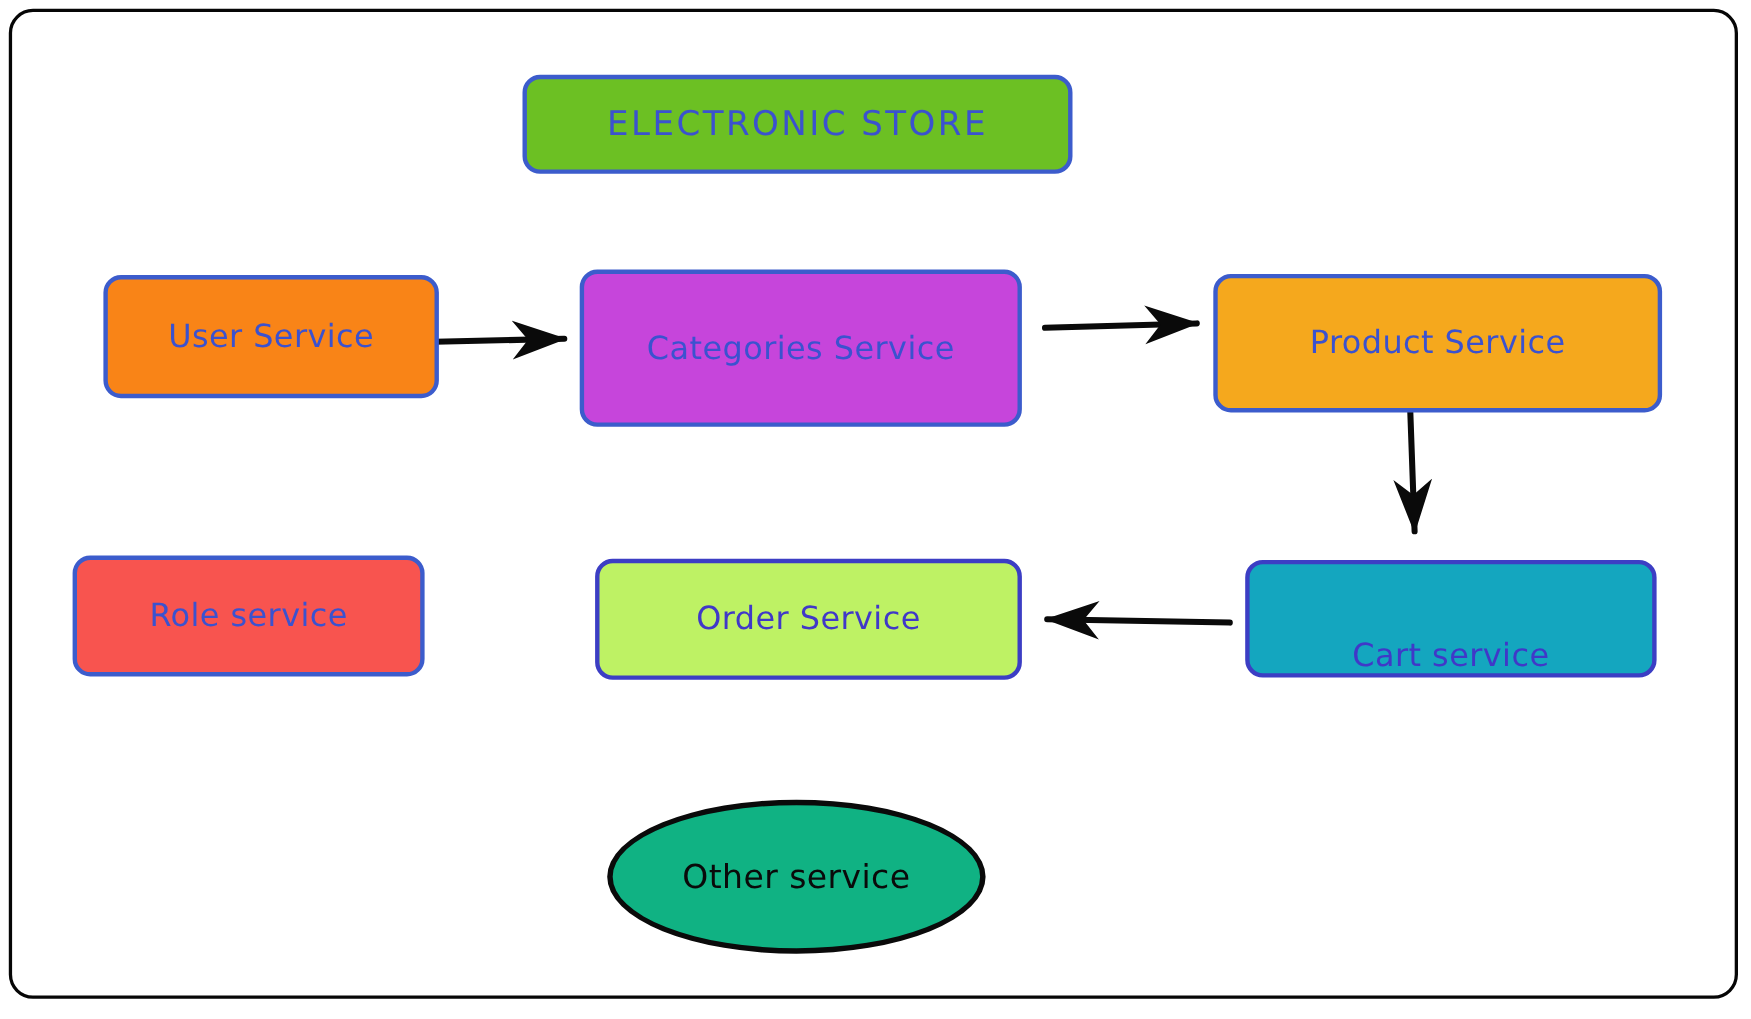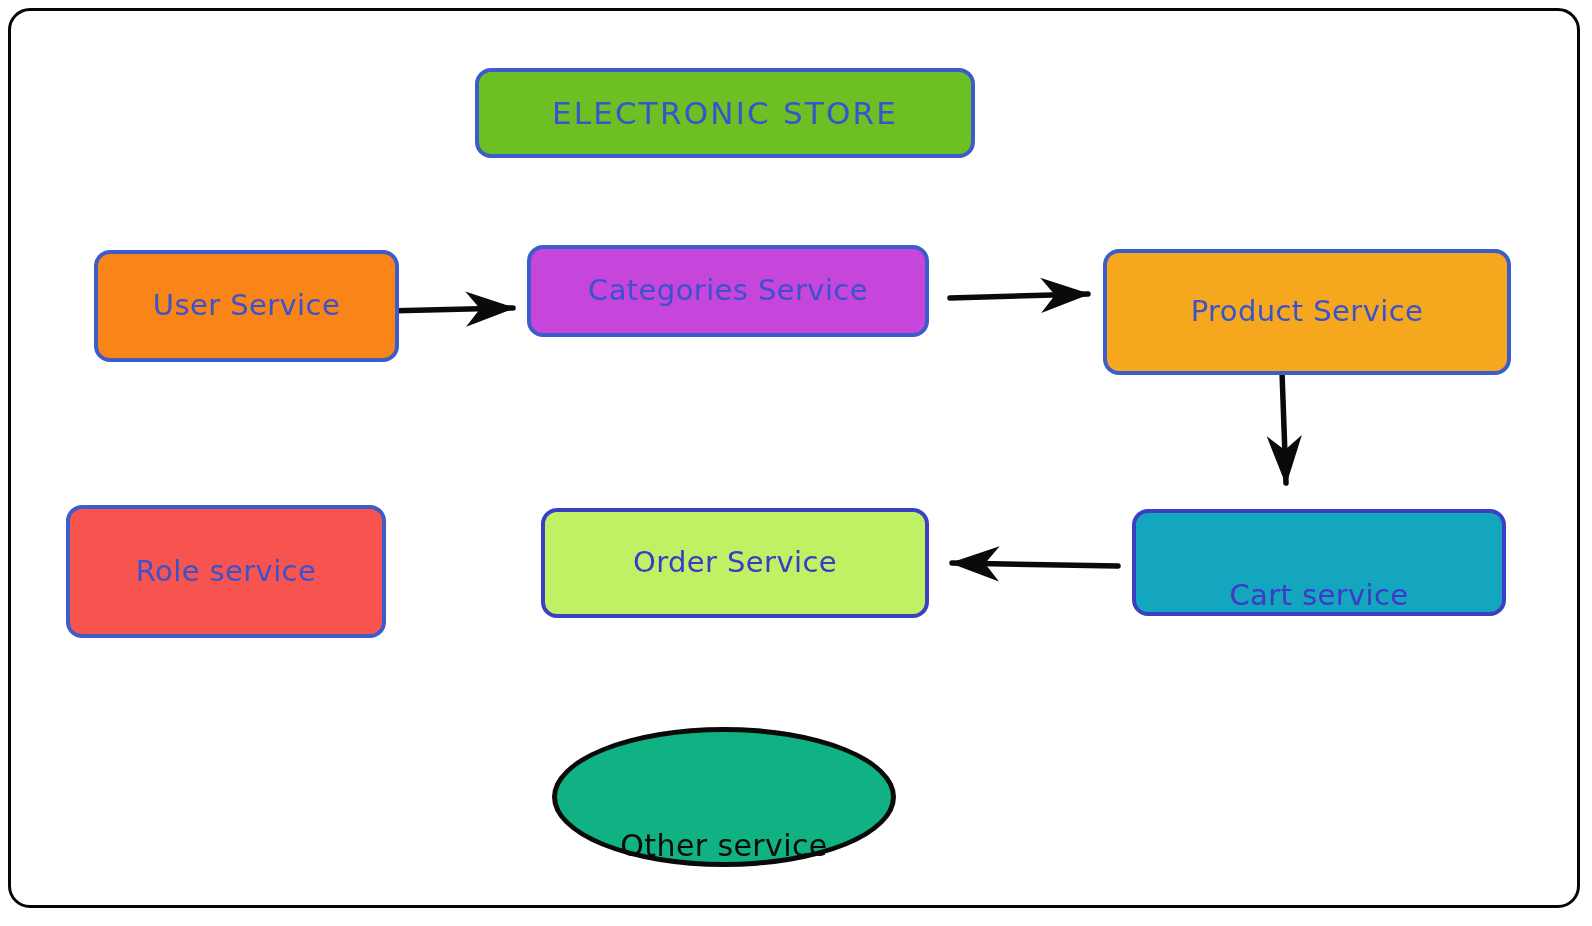--- a/index.html
+++ b/index.html
@@ -53,28 +53,28 @@
     display: block;
     line-height: 1.1;
     white-space: nowrap;
   }
 
   
   #node-title      { left: 475px; top: 68px;  width: 500px; height: 90px; }
   #node-title .node-label { font-size: 31px; letter-spacing: 2.2px; }
 
   #node-user       { left: 62px;   top: 250px; width: 305px; height: 112px; margin-left: 32px; }
-  #node-categories { left: 527px;  top: 245px; width: 402px; height: 92px; }
+  #node-categories { left: 527px;  top: 245px; width: 402px; height: 143px; }
   #node-product    { left: 1103px; top: 249px; width: 408px; height: 126px; }
 
-  #node-role       { left: 66px;   top: 505px; width: 320px; height: 133px; }
+  #node-role       { left: 66px;   top: 505px; width: 320px; height: 110px; }
   #node-order      { left: 541px;  top: 508px; width: 388px; height: 110px; }
   #node-cart       { left: 1132px; top: 509px; width: 374px; height: 107px; }
 
-  #node-other      { left: 552px;  top: 727px; width: 344px; height: 140px; align-items: flex-end; }
+  #node-other      { left: 552px;  top: 727px; width: 344px; height: 140px; }
   #node-other .node-label { font-size: 30px; }
 
   .node-label { font-size: 29px; }
 
   
   #connectors {
     position: absolute;
     left: 0;
     top: 0;
     width: 1592px;

